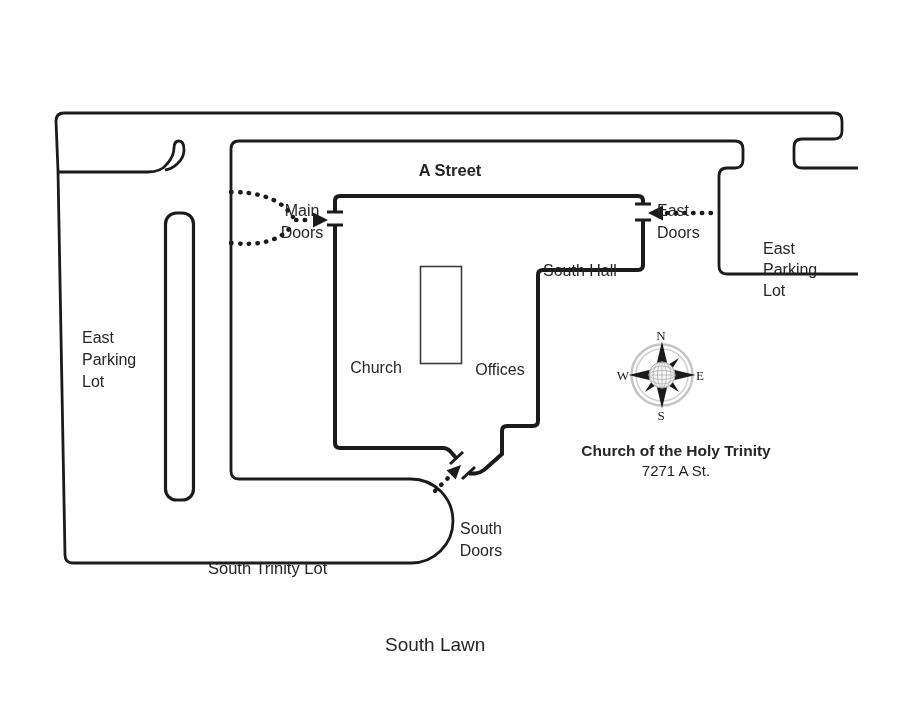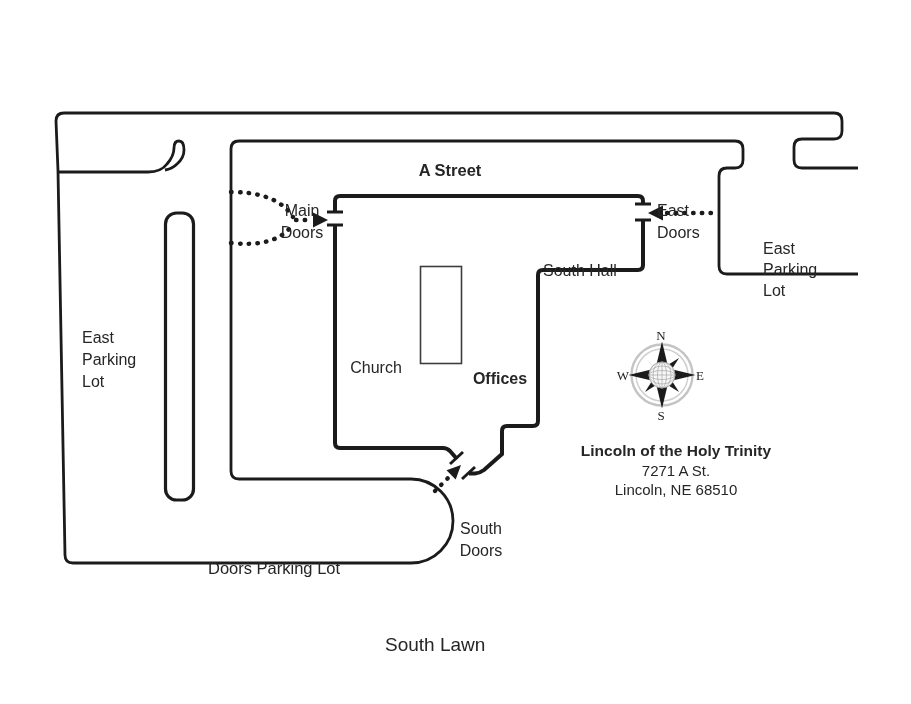--- a/index.html
+++ b/index.html
@@ -143,30 +143,29 @@
   </div>
 
   <div class="lbl" style="left:82px;top:287px;">
     <div>East</div>
     <div>Parking</div>
     <div>Lot</div>
   </div>
 
   <div class="lbl center" style="left:336px;top:317px;width:80px;">Church</div>
 
-  <div class="lbl center" style="left:460px;top:328px;width:80px;font-weight:bold;">Offices</div>
+  <div class="lbl center" style="left:460px;top:319px;width:80px;">Offices</div>
 
   <div class="lbl center" style="left:441px;top:478px;width:80px;">
     <div>South</div>
     <div>Doors</div>
   </div>
 
-  <div class="lbl" style="left:208px;top:517px;font-size:16.5px;">Doors Parking Lot</div>
+  <div class="lbl" style="left:208px;top:517px;font-size:16.5px;">South Trinity Lot</div>
 
   <div class="lbl" style="left:385px;top:594px;font-size:19px;">South Lawn</div>
 
   <div class="addr" style="position:absolute;left:566px;top:441px;width:220px;color:var(--text);">
-    <div class="title">Lincoln of the Holy Trinity</div>
+    <div class="title">Church of the Holy Trinity</div>
     <div>7271 A St.</div>
-    <div>Lincoln, NE 68510</div>
   </div>
 
 </div>
 
 </body></html>

